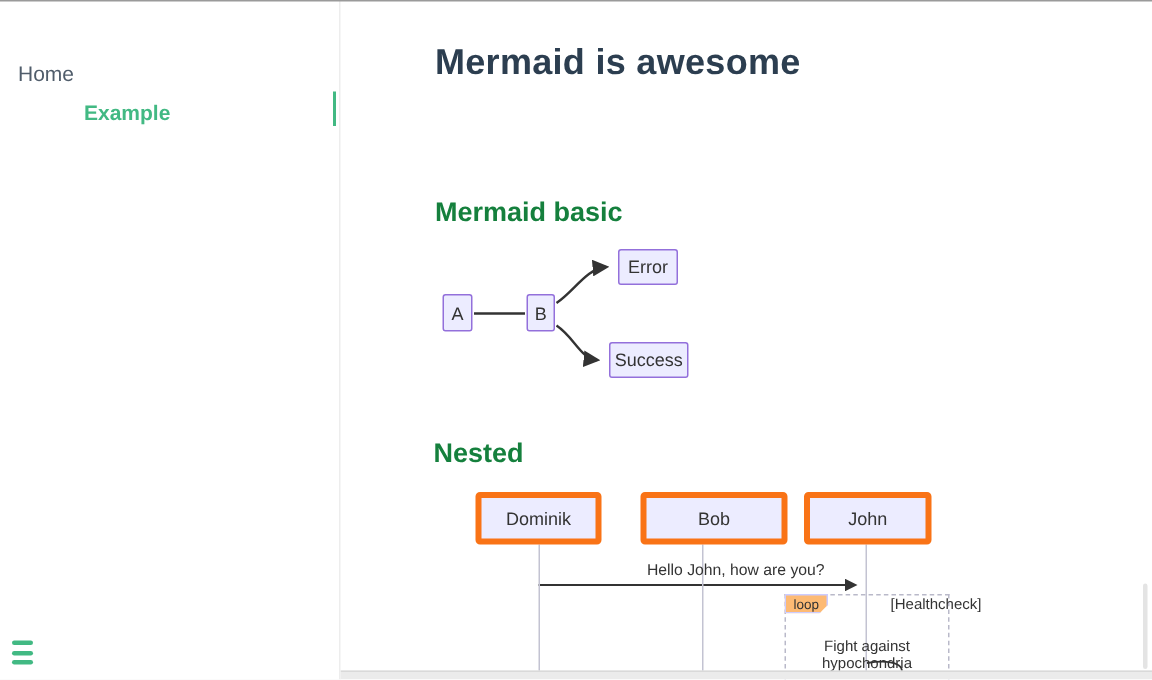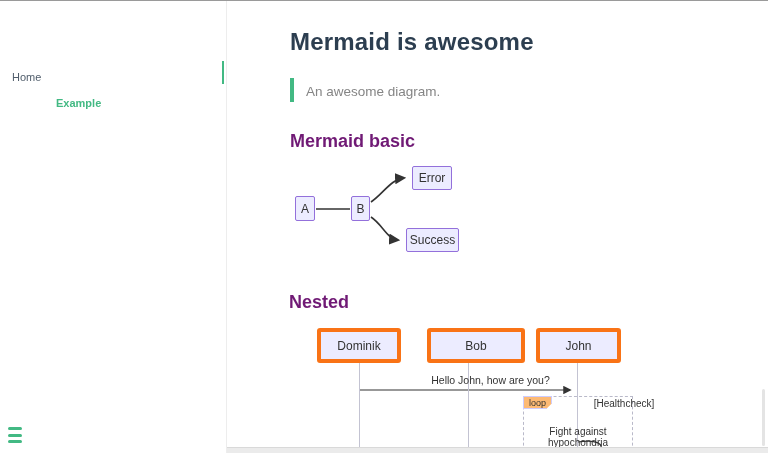--- a/index.html
+++ b/index.html
@@ -17,22 +17,22 @@
     position: absolute; top: 0; left: 0; width: 768px; height: 1px;
     background: #9a9a9a; z-index: 9;
   }
 
   
   .sidebar {
     position: absolute; left: 0; top: 0; width: 227px; height: 453px;
     background: #ffffff; border-right: 1px solid #ededed; z-index: 6;
   }
   .nav-item {
-    position: absolute; left: 12px; font-size: 11px; line-height: 18px;
-    color: #505d6b; cursor: pointer; text-decoration: none; display: block; margin-top: 28px;
+    position: absolute; left: 12px; font-size: 14px; line-height: 18px;
+    color: #505d6b; cursor: pointer; text-decoration: none; display: block;
   }
   .nav-item.home { top: 40px; }
   .nav-item.example { top: 66px; color: #42b983; font-weight: 600; padding-left: 44px; }
   .active-bar {
     position: absolute; right: 2px; top: 61px; width: 2px; height: 23px;
     background: #42b983;
   }
   .sidebar-toggle {
     position: absolute; left: 8px; top: 427px; width: 16px; height: 18px;
     background: transparent; border: none; cursor: pointer; z-index: 8;
@@ -46,21 +46,21 @@
   .content { position: absolute; left: 228px; top: 0; width: 492px; height: 453px; }
   .h1 {
     position: absolute; left: 62px; top: 28px;
     font-size: 24px; font-weight: 700; color: #2c3e50; letter-spacing: 0.2px;
   }
   .blockquote {
     position: absolute; left: 62px; top: 78px; height: 24px;
     border-left: 4px solid #42b983; padding: 4px 0 0 12px;
   }
   .blockquote span { font-size: 13.5px; color: #858585; }
-  .h2 { position: absolute; font-size: 18px; font-weight: 700; color: #701a75; }
+  .h2 { position: absolute; font-size: 18px; font-weight: 700; color: #15803d; }
   .h2.basic  { left: 62px; top: 131px; }
   .h2.nested { left: 61px; top: 292px; }
 
   
   .diagram-layer { position: absolute; inset: 0; z-index: 2; pointer-events: none; }
   svg.edges { position: absolute; inset: 0; width: 768px; height: 453px; }
 
   .fc-node {
     position: absolute; background: #ECECFF; border: 1px solid #9370DB;
     border-radius: 2px; display: flex; align-items: center; justify-content: center;
@@ -132,23 +132,20 @@
   </aside>
 
   <button class="sidebar-toggle">
     <span>
       <span class="bar"></span><span class="bar"></span><span class="bar"></span>
     </span>
   </button>
 
   <main class="content">
     <h1 class="h1">Mermaid is awesome</h1>
-    <div class="blockquote">
-      <span>An awesome diagram.</span>
-    </div>
     <h2 class="h2 basic">Mermaid basic</h2>
     <h2 class="h2 nested">Nested</h2>
   </main>
 
   <div class="diagram-layer">
     <svg class="edges" viewBox="0 0 768 453" fill="none">
       <defs>
         <marker id="arrow" viewBox="0 0 10 10" refX="8" refY="5" markerWidth="7" markerHeight="7" orient="auto-start-reverse">
           <path d="M0,0 L10,5 L0,10 z" fill="#333333"></path>
         </marker>

